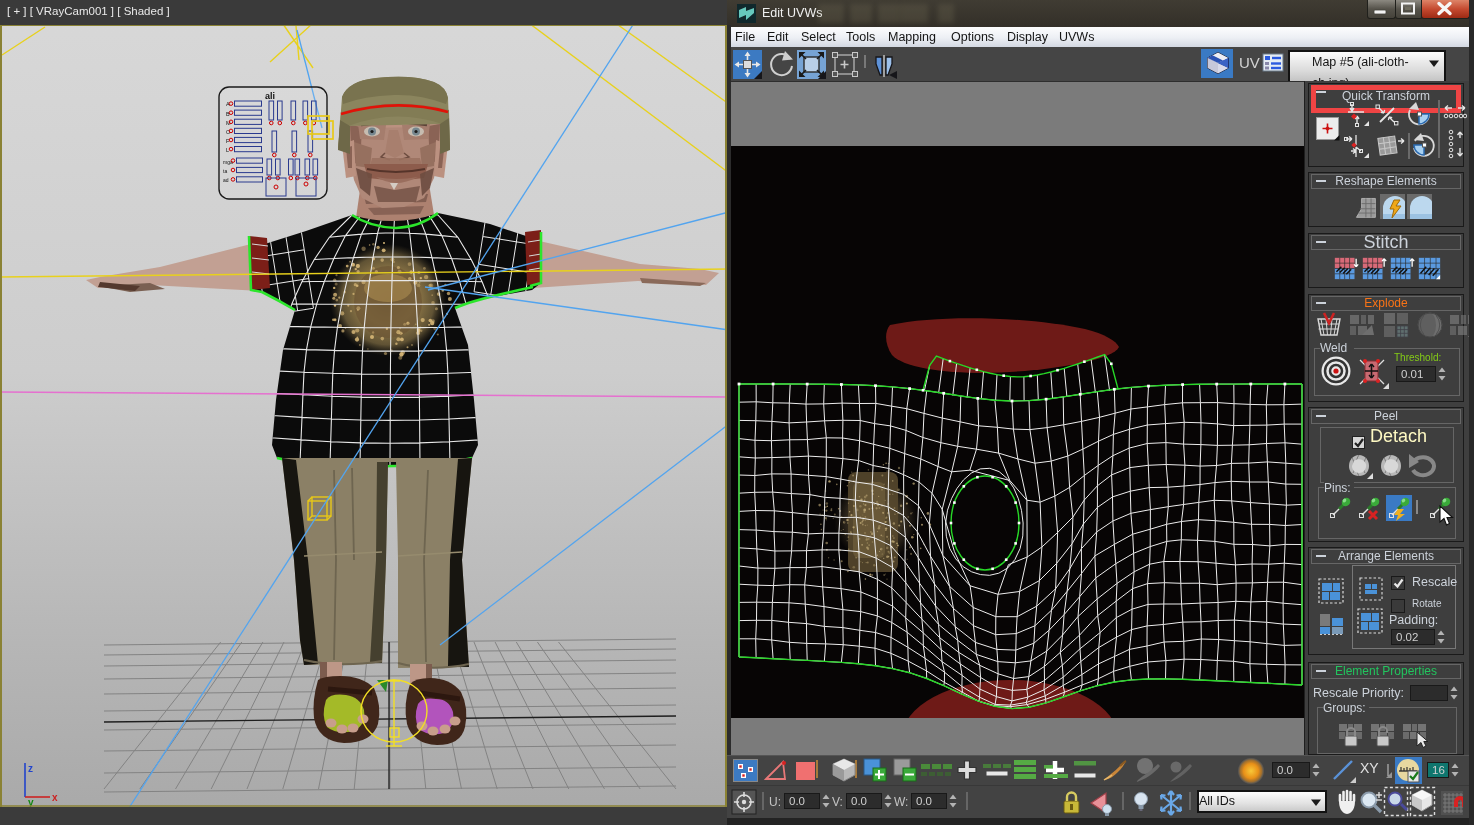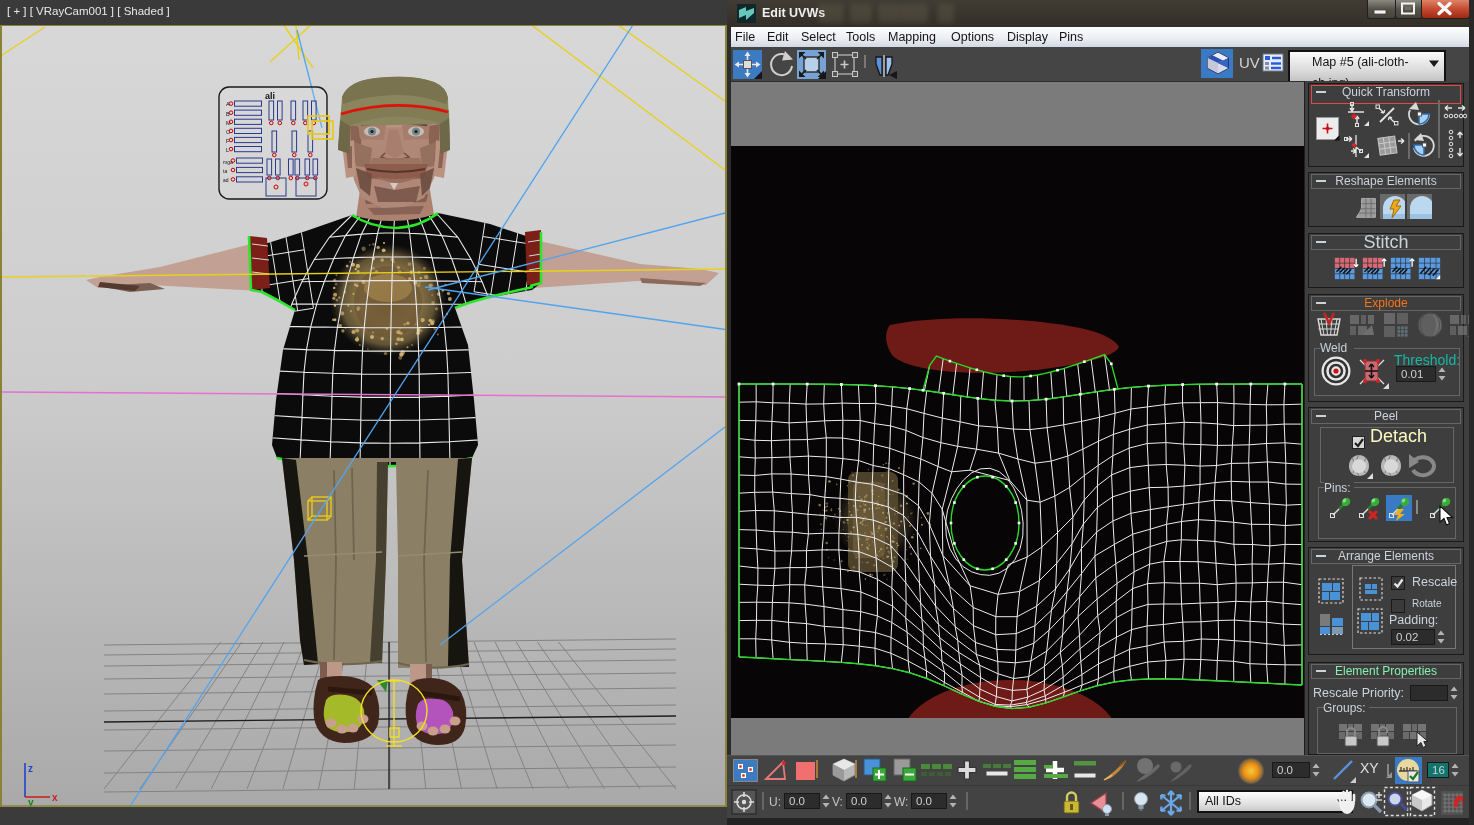--- a/index.html
+++ b/index.html
@@ -335,21 +335,21 @@
       <path d="M726,25 L726,807" stroke="#8a8234" stroke-width="2"></path>
       <path d="M0,806 L730,806" stroke="#8a8234" stroke-width="1.4"></path>
       <path d="M0,25.5 L730,25.5" stroke="#8a8234" stroke-width="1"></path>
     </svg>
 <div style="position:absolute;left:727px;top:0px;width:747px;height:825px;background:#434343"></div>
     <div style="position:absolute;left:727px;top:0px;width:742px;height:27px;background:linear-gradient(#403c33,#332f28)"></div>
     <svg style="position:absolute;left:737px;top:4px" width="19" height="19" viewBox="0 0 19 19">
       <rect width="19" height="19" fill="#10282c"></rect>
       <path d="M2,6 L9,3 L9,7 L17,4 L17,9 L9,16 L9,11 L2,14 Z" fill="#66c8bc"></path>
     </svg>
-    <div style="position:absolute;left:762px;top:6px;width:200px;height:18px;color:#f0f0f0;font-size:12.5px;font-weight:bold">Edit UVWs</div>
+    <div style="position:absolute;left:762px;top:6px;width:200px;height:18px;color:#f0f0f0;font-size:12.5px;font-weight:normal">Edit UVWs</div>
     <div style="position:absolute;left:818px;top:4px;width:26px;height:19px;background:#97906f;opacity:0.17;filter:blur(2.5px)"></div>
     <div style="position:absolute;left:850px;top:4px;width:22px;height:19px;background:#97906f;opacity:0.17;filter:blur(2.5px)"></div>
     <div style="position:absolute;left:878px;top:4px;width:22px;height:19px;background:#97906f;opacity:0.17;filter:blur(2.5px)"></div>
     <div style="position:absolute;left:900px;top:4px;width:28px;height:19px;background:#97906f;opacity:0.17;filter:blur(2.5px)"></div>
     <div style="position:absolute;left:938px;top:4px;width:16px;height:19px;background:#97906f;opacity:0.17;filter:blur(2.5px)"></div>
     <div style="position:absolute;left:1367px;top:0px;width:27px;height:18px;background:linear-gradient(#8c8981,#55524a 50%,#45423a);border:1px solid #20201c;border-top:none;border-radius:0 0 3px 3px"><svg width="25" height="17">
         <rect x="6" y="10" width="12" height="4" rx="1" fill="#f2f2f2" stroke="#44423a" stroke-width="0.8"></rect>
       </svg></div>
     <div style="position:absolute;left:1395px;top:0px;width:26px;height:18px;background:linear-gradient(#8c8981,#55524a 50%,#45423a);border:1px solid #20201c;border-top:none;border-radius:0 0 3px 3px"><svg width="24" height="17">
         <rect x="6" y="3.5" width="12" height="10" fill="none" stroke="#f2f2f2" stroke-width="2"></rect>
@@ -359,21 +359,21 @@
         <path d="M17,3.5 L28,13.5 M28,3.5 L17,13.5" stroke="#f6f6f6" stroke-width="3.4" stroke-linecap="round"></path>
       </svg></div>
     <div style="position:absolute;left:727px;top:27px;width:742px;height:20px;background:linear-gradient(#fdfdfe,#eceff4 55%,#d3d8e2);border-bottom:1px solid #82878f;color:#141414;font-size:12.5px">
       <span style="position:absolute;left:8px;top:2.5px">File</span>
       <span style="position:absolute;left:40px;top:2.5px">Edit</span>
       <span style="position:absolute;left:74px;top:2.5px">Select</span>
       <span style="position:absolute;left:119px;top:2.5px">Tools</span>
       <span style="position:absolute;left:161px;top:2.5px">Mapping</span>
       <span style="position:absolute;left:224px;top:2.5px">Options</span>
       <span style="position:absolute;left:280px;top:2.5px">Display</span>
-      <span style="position:absolute;left:332px;top:2.5px">Pins</span>
+      <span style="position:absolute;left:332px;top:2.5px">UVWs</span>
     </div>
     <div style="position:absolute;left:727px;top:47px;width:742px;height:34px;background:#454545;border-bottom:1px solid #383838"></div>
     <svg style="position:absolute;left:733px;top:50px" width="29" height="29" viewBox="0 0 29 29">
       <rect width="29" height="29" fill="#3c7ac2"></rect>
       <path d="M14.5,4 L14.5,25 M4,14.5 L25,14.5" stroke="#e8e8e8" stroke-width="1.6"></path>
       <path d="M14.5,1.5 L11.5,6 L17.5,6 Z M14.5,27.5 L11.5,23 L17.5,23 Z M1.5,14.5 L6,11.5 L6,17.5 Z M27.5,14.5 L23,11.5 L23,17.5 Z" fill="#e8e8e8"></path>
       <rect x="10.5" y="10.5" width="8" height="8" fill="#ddd" stroke="#555"></rect>
       <path d="M21,29 L29,29 L29,21 Z" fill="#16161a"></path>
     </svg>
     <svg style="position:absolute;left:767px;top:50px" width="28" height="29" viewBox="0 0 28 29">
@@ -690,39 +690,39 @@
       <rect x="975.5" y="368.5" width="2.6" height="2.6" fill="#fff"></rect>
       <rect x="1002.4" y="374.4" width="2.6" height="2.6" fill="#fff"></rect>
       <rect x="1029.3" y="374.7" width="2.6" height="2.6" fill="#fff"></rect>
       <rect x="1056.2" y="368.9" width="2.6" height="2.6" fill="#fff"></rect>
       <rect x="1083.1" y="360.4" width="2.6" height="2.6" fill="#fff"></rect>
       <rect x="1110.0" y="362.5" width="2.6" height="2.6" fill="#fff"></rect>
       <rect x="731" y="718" width="573" height="37" fill="#7b7b7b"></rect>
     </svg>
     <div style="position:absolute;left:1304px;top:81px;width:165px;height:674px;background:#3f3f3f;border-left:1px solid #1f1f1f;box-sizing:border-box"></div>
     <div style="position:absolute;left:1308px;top:83px;width:156px;height:84px;border:1px solid #1a1a1a;background:#3e3e3e;box-sizing:border-box"></div>
-    <div style="position:absolute;left:1311px;top:85px;width:150px;height:19px;border:1px solid #ef4444;box-sizing:border-box;color:#ccd2da;font-size:12px;text-align:center;line-height:13px">Quick Transform</div>
+    <div style="position:absolute;left:1311px;top:85px;width:150px;height:28px;border:5px solid #ef4444;box-sizing:border-box;color:#ccd2da;font-size:12px;text-align:center;line-height:13px">Quick Transform</div>
     <div style="position:absolute;left:1316px;top:91px;width:10px;height:2px;background:#ccd2da"></div>
     <div style="position:absolute;left:1308px;top:172px;width:156px;height:55px;border:1px solid #1a1a1a;background:#3e3e3e;box-sizing:border-box"></div>
     <div style="position:absolute;left:1311px;top:174px;width:150px;height:15px;border:1px solid #666;box-sizing:border-box;color:#ccd2da;font-size:12px;text-align:center;line-height:13px">Reshape Elements</div>
     <div style="position:absolute;left:1316px;top:180px;width:10px;height:2px;background:#ccd2da"></div>
     <div style="position:absolute;left:1308px;top:233px;width:156px;height:55px;border:1px solid #1a1a1a;background:#3e3e3e;box-sizing:border-box"></div>
     <div style="position:absolute;left:1311px;top:235px;width:150px;height:15px;border:1px solid #666;box-sizing:border-box;color:#ccd2da;font-size:18px;text-align:center;line-height:13px">Stitch</div>
     <div style="position:absolute;left:1316px;top:241px;width:10px;height:2px;background:#ccd2da"></div>
     <div style="position:absolute;left:1308px;top:294px;width:156px;height:108px;border:1px solid #1a1a1a;background:#3e3e3e;box-sizing:border-box"></div>
     <div style="position:absolute;left:1311px;top:296px;width:150px;height:15px;border:1px solid #666;box-sizing:border-box;color:#f97316;font-size:12px;text-align:center;line-height:13px">Explode</div>
     <div style="position:absolute;left:1316px;top:302px;width:10px;height:2px;background:#ccd2da"></div>
     <div style="position:absolute;left:1308px;top:407px;width:156px;height:135px;border:1px solid #1a1a1a;background:#3e3e3e;box-sizing:border-box"></div>
     <div style="position:absolute;left:1311px;top:409px;width:150px;height:15px;border:1px solid #666;box-sizing:border-box;color:#ccd2da;font-size:12px;text-align:center;line-height:13px">Peel</div>
     <div style="position:absolute;left:1316px;top:415px;width:10px;height:2px;background:#ccd2da"></div>
     <div style="position:absolute;left:1308px;top:547px;width:156px;height:108px;border:1px solid #1a1a1a;background:#3e3e3e;box-sizing:border-box"></div>
     <div style="position:absolute;left:1311px;top:549px;width:150px;height:15px;border:1px solid #666;box-sizing:border-box;color:#ccd2da;font-size:12px;text-align:center;line-height:13px">Arrange Elements</div>
     <div style="position:absolute;left:1316px;top:555px;width:10px;height:2px;background:#ccd2da"></div>
     <div style="position:absolute;left:1308px;top:662px;width:156px;height:93px;border:1px solid #1a1a1a;background:#3e3e3e;box-sizing:border-box"></div>
-    <div style="position:absolute;left:1311px;top:664px;width:150px;height:15px;border:1px solid #666;box-sizing:border-box;color:#86efac;font-size:12px;text-align:center;line-height:13px">Element Properties</div>
+    <div style="position:absolute;left:1311px;top:664px;width:150px;height:15px;border:1px solid #666;box-sizing:border-box;color:#22c55e;font-size:12px;text-align:center;line-height:13px">Element Properties</div>
     <div style="position:absolute;left:1316px;top:670px;width:10px;height:2px;background:#ccd2da"></div>
 <svg style="position:absolute;left:1316px;top:117px" width="24" height="24" viewBox="0 0 24 24">
       <rect x="0.5" y="0.5" width="22" height="22" fill="#ececec" stroke="#999"></rect>
       <path d="M11.5,6.5 L11.5,16.5 M6.5,11.5 L16.5,11.5" stroke="#cc1111" stroke-width="1.6"></path>
       <path d="M11.5,9 l2.5,2.5 l-2.5,2.5 l-2.5,-2.5 Z" fill="#cc1111"></path>
       <path d="M18,23.5 L23.5,23.5 L23.5,18 Z" fill="#111"></path>
     </svg>
     <svg style="position:absolute;left:1344px;top:102px" width="26" height="26" viewBox="0 0 26 26">
       <path d="M8,2 L8,9 M4,10 L20,10 M13,22 L13,14 M13,14 l-2,3 M13,14 l2,3 M8,9 l-2,-3 M8,9 l2,-3" stroke="#e4e4e4" stroke-width="1.4" fill="none"></path>
       <rect x="6.5" y="0.5" width="3" height="3" fill="none" stroke="#e4e4e4"></rect>
@@ -894,21 +894,21 @@
       <path d="M5,5 L29,29 M29,5 L5,29" stroke="#dedede" stroke-width="1.3"></path>
       <rect x="10" y="6" width="13" height="20" fill="#c86a72" stroke="#8a2a30"></rect>
       <path d="M16.5,9 L16.5,23 M10,16 L23,16" stroke="#111" stroke-width="1.6"></path>
       <path d="M16.5,9 l-2.5,3 M16.5,9 l2.5,3 M16.5,23 l-2.5,-3 M16.5,23 l2.5,-3" stroke="#111" stroke-width="1.4" fill="none"></path>
       <circle cx="10" cy="6" r="2" fill="#d22"></circle>
       <circle cx="23" cy="6" r="2" fill="#d22"></circle>
       <circle cx="10" cy="26" r="2" fill="#d22"></circle>
       <circle cx="23" cy="26" r="2" fill="#d22"></circle>
       <path d="M28,34 L34,34 L34,28 Z" fill="#ddd"></path>
     </svg>
-    <div style="position:absolute;left:1394px;top:352px;width:62px;height:13px;color:#14b8a6;font-size:14px">Threshold:</div>
+    <div style="position:absolute;left:1394px;top:352px;width:62px;height:13px;color:#84cc16;font-size:10px">Threshold:</div>
     <div style="position:absolute;left:1396px;top:366px;width:40px;height:16px;background:#2c2c2c;border:1px solid #191919;color:#cfcfcf;font-size:11.5px;line-height:14px;padding-left:4px;box-sizing:border-box">0.01</div>
     <svg style="position:absolute;left:1437px;top:366px" width="10" height="16" viewBox="0 0 10 16">
       <path d="M1.5,6.0 L8.5,6.0 L5,1.5 Z M1.5,10.0 L8.5,10.0 L5,14.5 Z" fill="#b4b4b4"></path>
     </svg>
     <div style="position:absolute;left:1320px;top:427px;width:134px;height:56px;border:1px solid #666;box-sizing:border-box"></div>
     <div style="position:absolute;left:1352px;top:436px;width:13px;height:13px;background:#d8d8d8;border:1px solid #222;box-sizing:border-box"></div>
     <svg style="position:absolute;left:1353px;top:437px" width="12" height="12" viewBox="0 0 12 12">
       <path d="M2,6 L5,9 L10,2" stroke="#222" stroke-width="2.2" fill="none"></path>
     </svg>
     <div style="position:absolute;left:1370px;top:426px;width:80px;height:15px;color:#fef9c3;font-size:18px">Detach</div>
@@ -1212,21 +1212,21 @@
       <rect x="8.5" y="16" width="5" height="4" fill="#8a9aaa"></rect>
       <rect x="9.5" y="20" width="3" height="2" fill="#667"></rect>
     </svg>
     <svg style="position:absolute;left:1156px;top:788px" width="30" height="30" viewBox="0 0 30 30">
       <g stroke="#6aa8e8" stroke-width="2.2" fill="none">
         <path d="M15,3 L15,27 M5,7 L25,23 M25,7 L5,23"></path>
         <path d="M15,3 l-3,4 M15,3 l3,4 M15,27 l-3,-4 M15,27 l3,-4 M5,7 l4.5,0.5 M5,7 l0.5,4.5 M25,23 l-4.5,-0.5 M25,23 l-0.5,-4.5 M25,7 l-4.5,0.5 M25,7 l-0.5,4.5 M5,23 l4.5,-0.5 M5,23 l0.5,-4.5"></path>
       </g>
     </svg>
     <div style="position:absolute;left:1189px;top:792px;width:2px;height:18px;background:#666"></div>
-    <div style="position:absolute;left:1197px;top:790px;width:156px;height:23px;background:linear-gradient(#fdfdfd,#e2e2e2 60%,#cacaca);border:2px solid #121212;color:#141414;font-size:12.5px;line-height:19px;padding-left:6px;box-sizing:border-box">All IDs<svg style="position:absolute;right:3px;top:6px" width="12" height="9">
+    <div style="position:absolute;left:1197px;top:790px;width:130px;height:23px;background:linear-gradient(#fdfdfd,#e2e2e2 60%,#cacaca);border:2px solid #121212;color:#141414;font-size:12.5px;line-height:19px;box-sizing:border-box">All IDs<svg style="position:absolute;right:3px;top:6px" width="12" height="9">
         <path d="M1,1.5 L11,1.5 L6,8 Z" fill="#1a1a1a"></path>
       </svg></div>
     <svg style="position:absolute;left:1333px;top:787px" width="28" height="30" viewBox="0 0 28 30">
       <path d="M7,14 L7,8 M10.5,13 L10.5,5 M14,13 L14,4 M17.5,13 L17.5,5 M21,14 L21,8" stroke="#f0f0f0" stroke-width="2.6" stroke-linecap="round"></path>
       <path d="M6,14 C6,20 8,26 14,27 C20,26 22,20 22,14 L6,14" fill="#f0f0f0"></path>
     </svg>
     <svg style="position:absolute;left:1356px;top:788px" width="30" height="30" viewBox="0 0 30 30">
       <circle cx="13" cy="12" r="7.5" fill="#dce8f2" stroke="#8a9aaa" stroke-width="2"></circle>
       <path d="M18,17 L25,24" stroke="#8a9aaa" stroke-width="3.4"></path>
       <path d="M23,4 L23,10 M20,7 L26,7" stroke="#ddd" stroke-width="1.4"></path>

